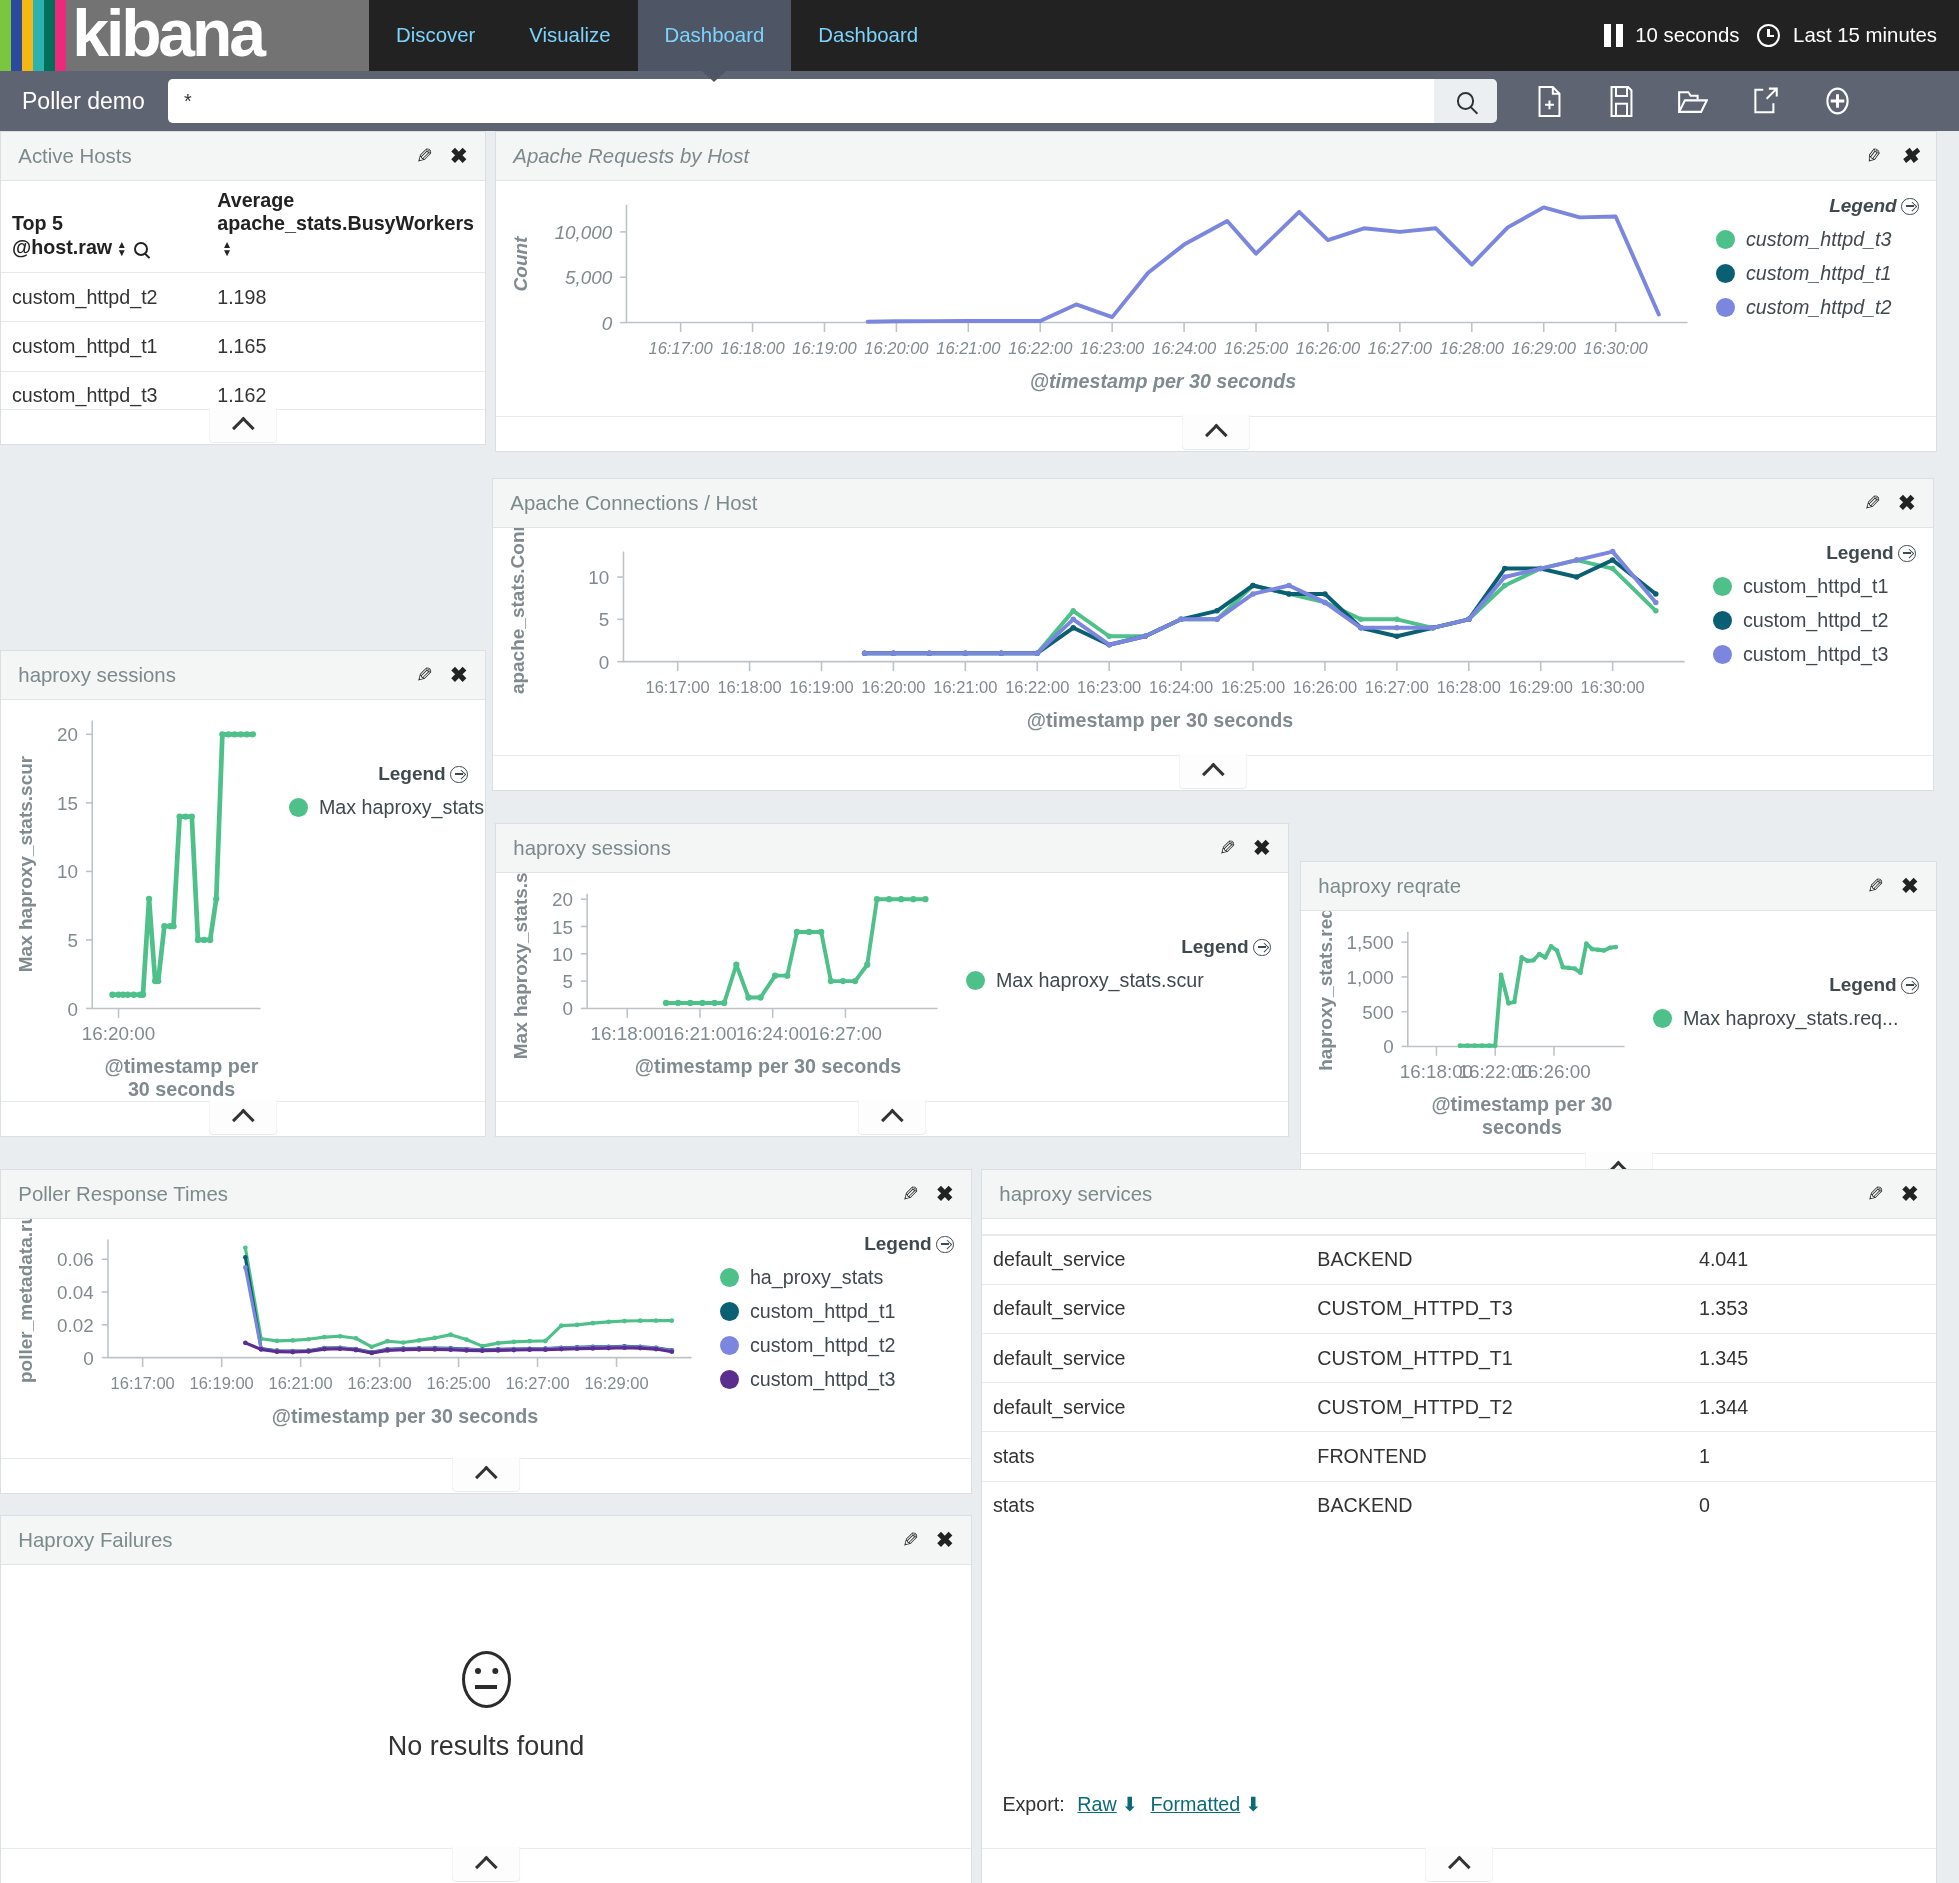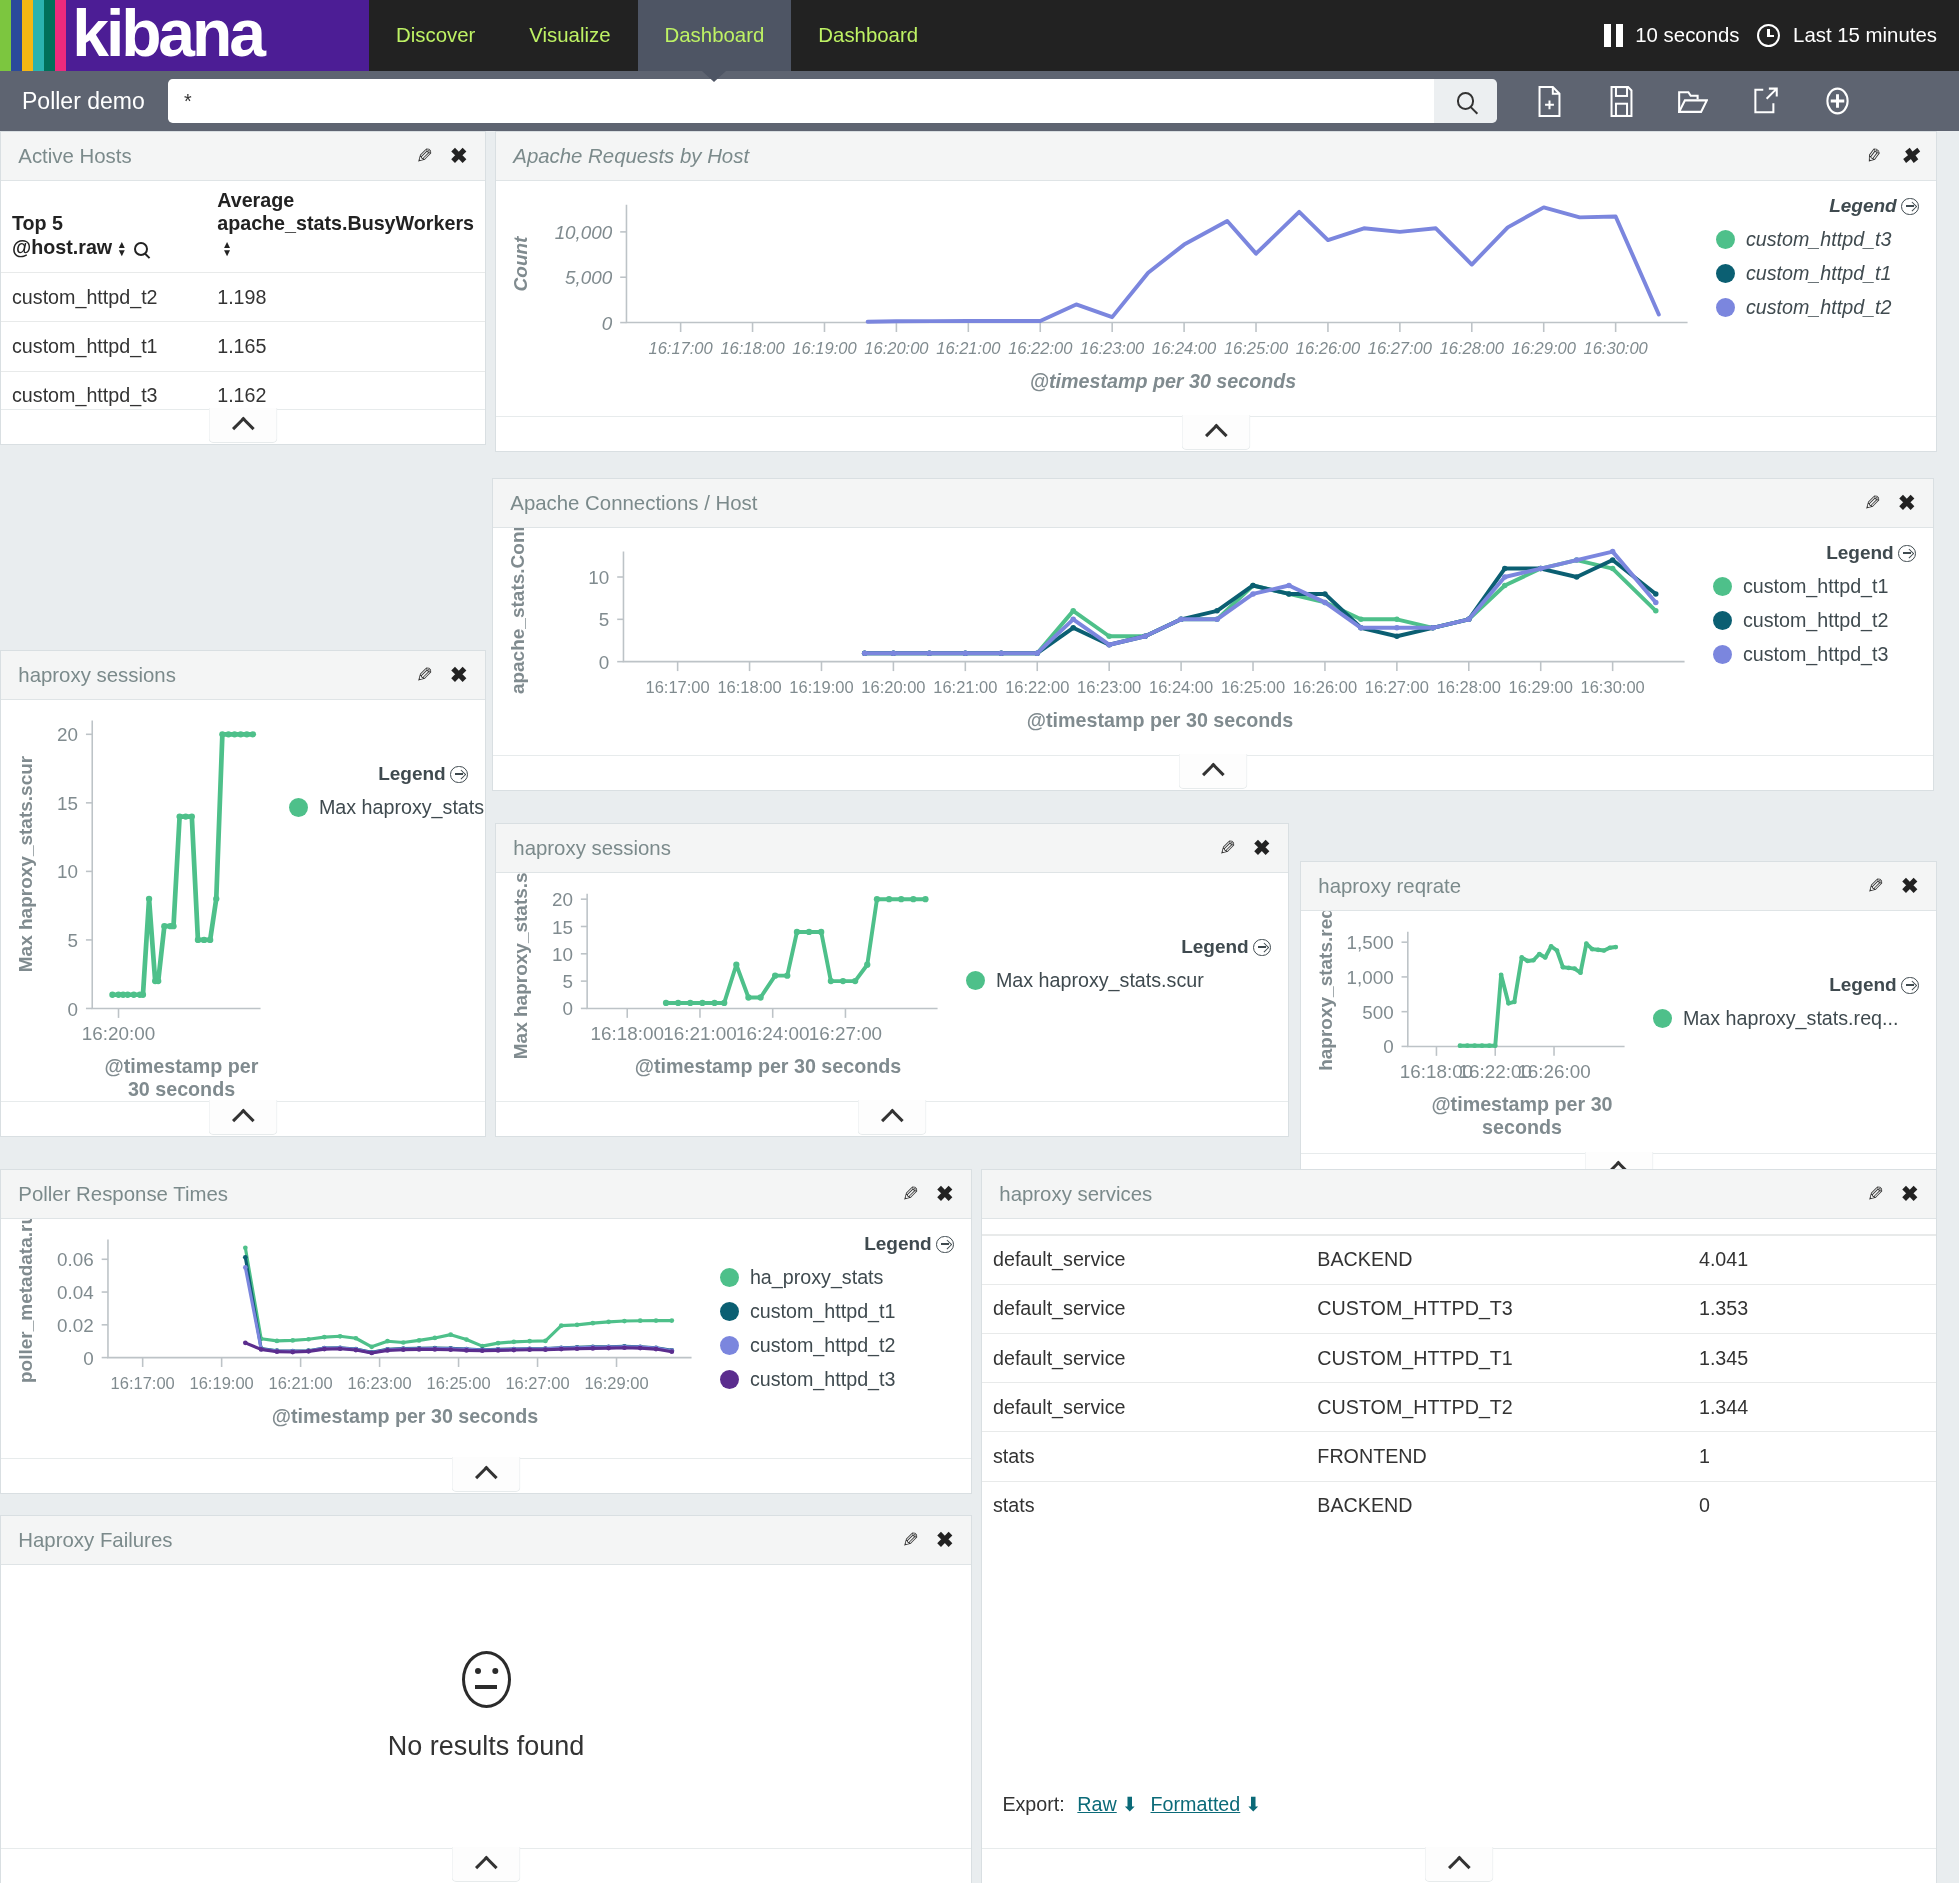--- a/index.html
+++ b/index.html
@@ -8,31 +8,31 @@
     background: #e9edef;
     font-family: "Liberation Sans", sans-serif;
     overflow: hidden;
   }
 
   
   .topnav {
     height: 71px; background: #222222; display: flex; align-items: stretch;
     position: relative;
   }
-  .logo-wrap { display: flex; align-items: flex-start; height: 71px; width: 369px; position: relative; background:#4c1d95; }
+  .logo-wrap { display: flex; align-items: flex-start; height: 71px; width: 369px; position: relative; background:#737373; }
   .stripes { display: flex; height: 71px; }
   .stripe { width: 11px; height: 71px; }
   .logo-text {
     color: #fff; font-size: 66px; font-weight: 700; letter-spacing: -3.1px;
     line-height: 61px; padding-left: 6.3px; font-family: "Liberation Sans", sans-serif;
     align-self: center; margin-top: -3.1px;
   }
   .nav-items { display: flex; align-items: stretch; }
   .nav-item {
-    display: flex; align-items: center; padding: 0 27px; color: #bef264;
+    display: flex; align-items: center; padding: 0 27px; color: #7dd3fc;
     font-size: 20.4px; position: relative; cursor: pointer; text-decoration: none;
   }
   .nav-item.active { background: #4e5564; }
   .nav-item.active::after {
     content: ""; position: absolute; bottom: -11px; left: 50%; margin-left: -12.6px;
     border-left: 12.6px solid transparent; border-right: 12.6px solid transparent;
     border-top: 11.8px solid #4e5564;
   }
   .nav-right { margin-left: auto; display: flex; align-items: center; padding-right: 22px; gap: 17.3px; }
   .nav-right-item { display: flex; align-items: flex-start; gap: 12.6px; color: #fff; font-size: 20.4px; cursor: pointer; }

